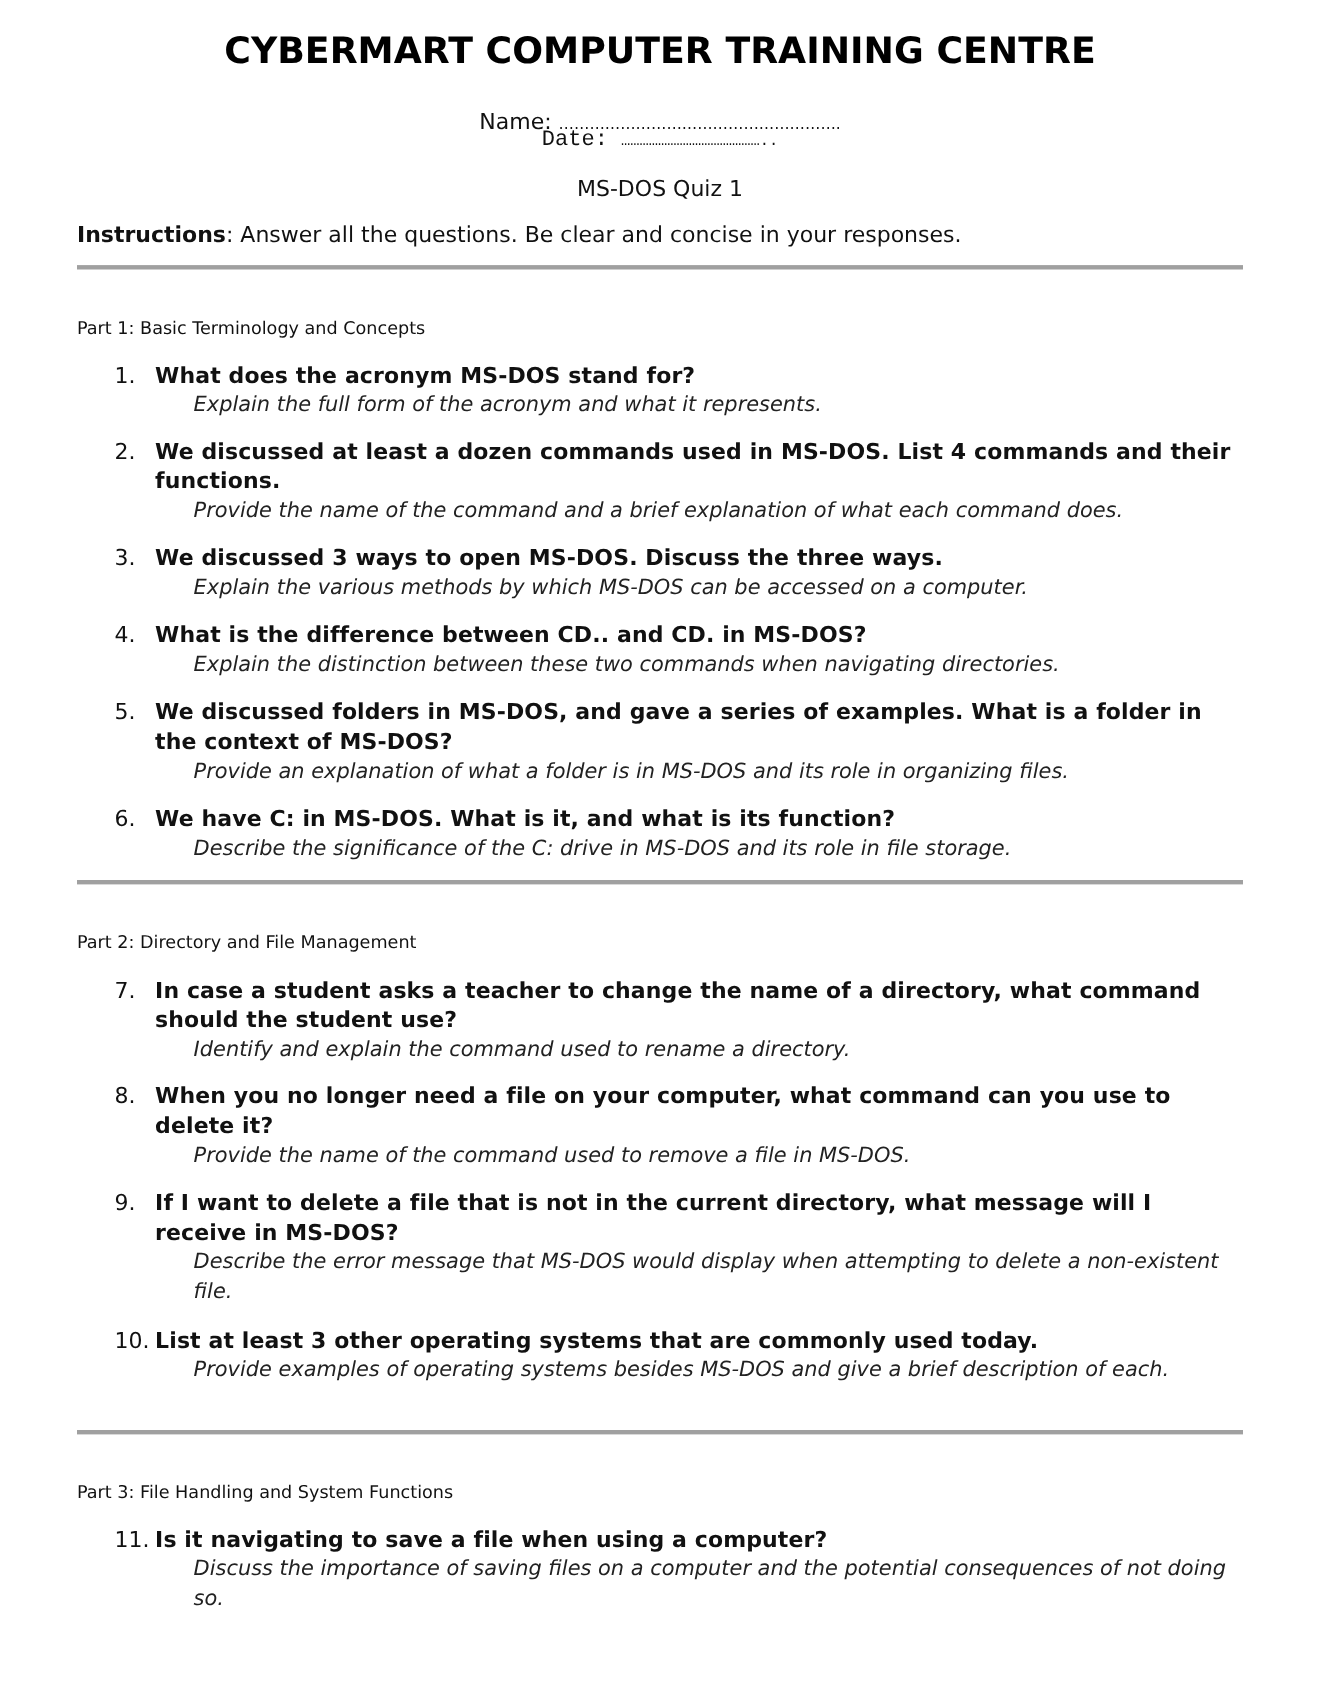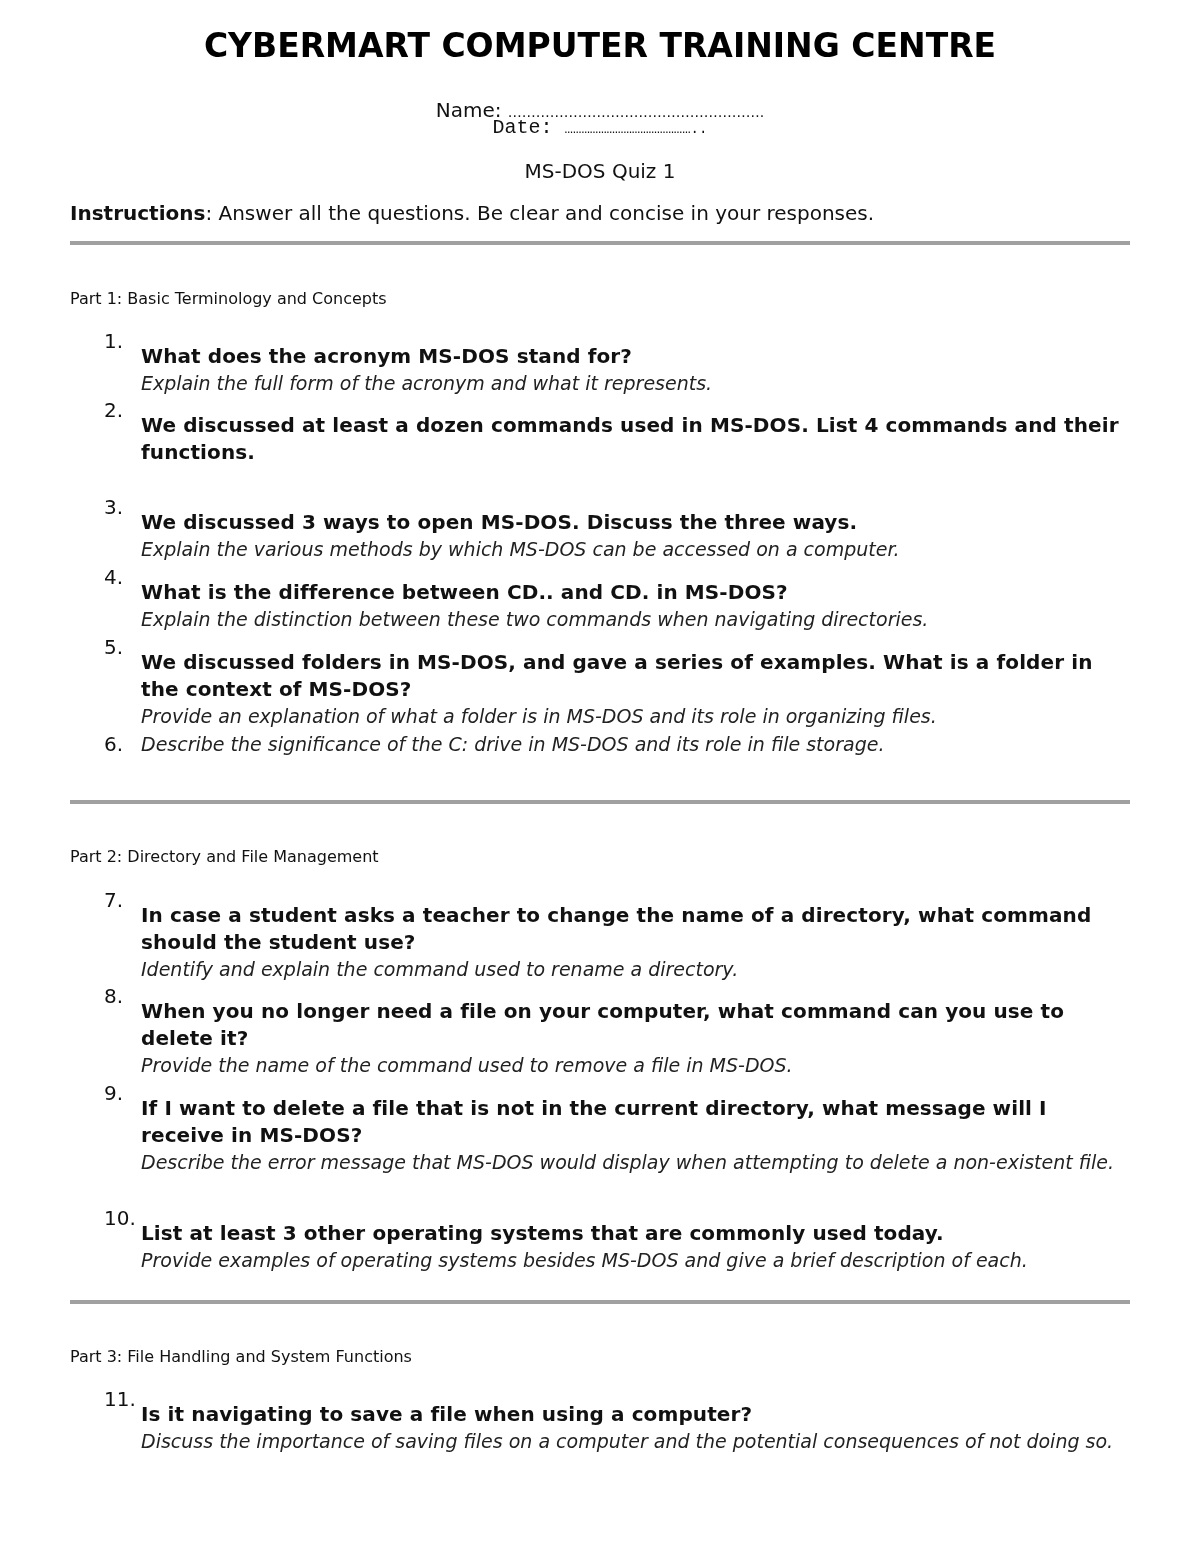--- a/index.html
+++ b/index.html
@@ -91,24 +91,23 @@
       top: 0;
       font-size: 20px;
       line-height: 27px;
     }
     .q-text {
       margin-left: 71px;
       font-size: 20px;
       font-weight: bold;
       line-height: 27px;
       letter-spacing: 0.1px;
-      margin-top: 15px;
     }
     .q-hint {
-      margin-left: 71px;
+      margin-left: 106px;
       font-size: 19px;
       font-style: italic;
       line-height: 27px;
       color: #222;
     }
   </style>
 </head>
 <body>
 
 <div class="page">
@@ -137,20 +136,21 @@
 
   <div class="question" style="top:328px;">
     <span class="q-num">1.</span>
     <div class="q-text">What does the acronym MS-DOS stand for?</div>
     <div class="q-hint">Explain the full form of the acronym and what it represents.</div>
   </div>
 
   <div class="question" style="top:397px;">
     <span class="q-num">2.</span>
     <div class="q-text">We discussed at least a dozen commands used in MS-DOS. List 4 commands and their functions.</div>
+    <div class="q-hint">Provide the name of the command and a brief explanation of what each command does.</div>
   </div>
 
   <div class="question" style="top:494px;">
     <span class="q-num">3.</span>
     <div class="q-text">We discussed 3 ways to open MS-DOS. Discuss the three ways.</div>
     <div class="q-hint">Explain the various methods by which MS-DOS can be accessed on a computer.</div>
   </div>
 
   <div class="question" style="top:564px;">
     <span class="q-num">4.</span>
@@ -159,20 +159,21 @@
   </div>
 
   <div class="question" style="top:634px;">
     <span class="q-num">5.</span>
     <div class="q-text">We discussed folders in MS-DOS, and gave a series of examples. What is a folder in the context of MS-DOS?</div>
     <div class="q-hint">Provide an explanation of what a folder is in MS-DOS and its role in organizing files.</div>
   </div>
 
   <div class="question" style="top:731px;">
     <span class="q-num">6.</span>
+    <div class="q-text">We have C: in MS-DOS. What is it, and what is its function?</div>
     <div class="q-hint">Describe the significance of the C: drive in MS-DOS and its role in file storage.</div>
   </div>
 
   <div class="rule" style="top:800px;"></div>
 
   <div class="part-heading" style="top:843px;">Part 2: Directory and File Management</div>
 
   <div class="question" style="top:887px;">
     <span class="q-num">7.</span>
     <div class="q-text">In case a student asks a teacher to change the name of a directory, what command should the student use?</div>

